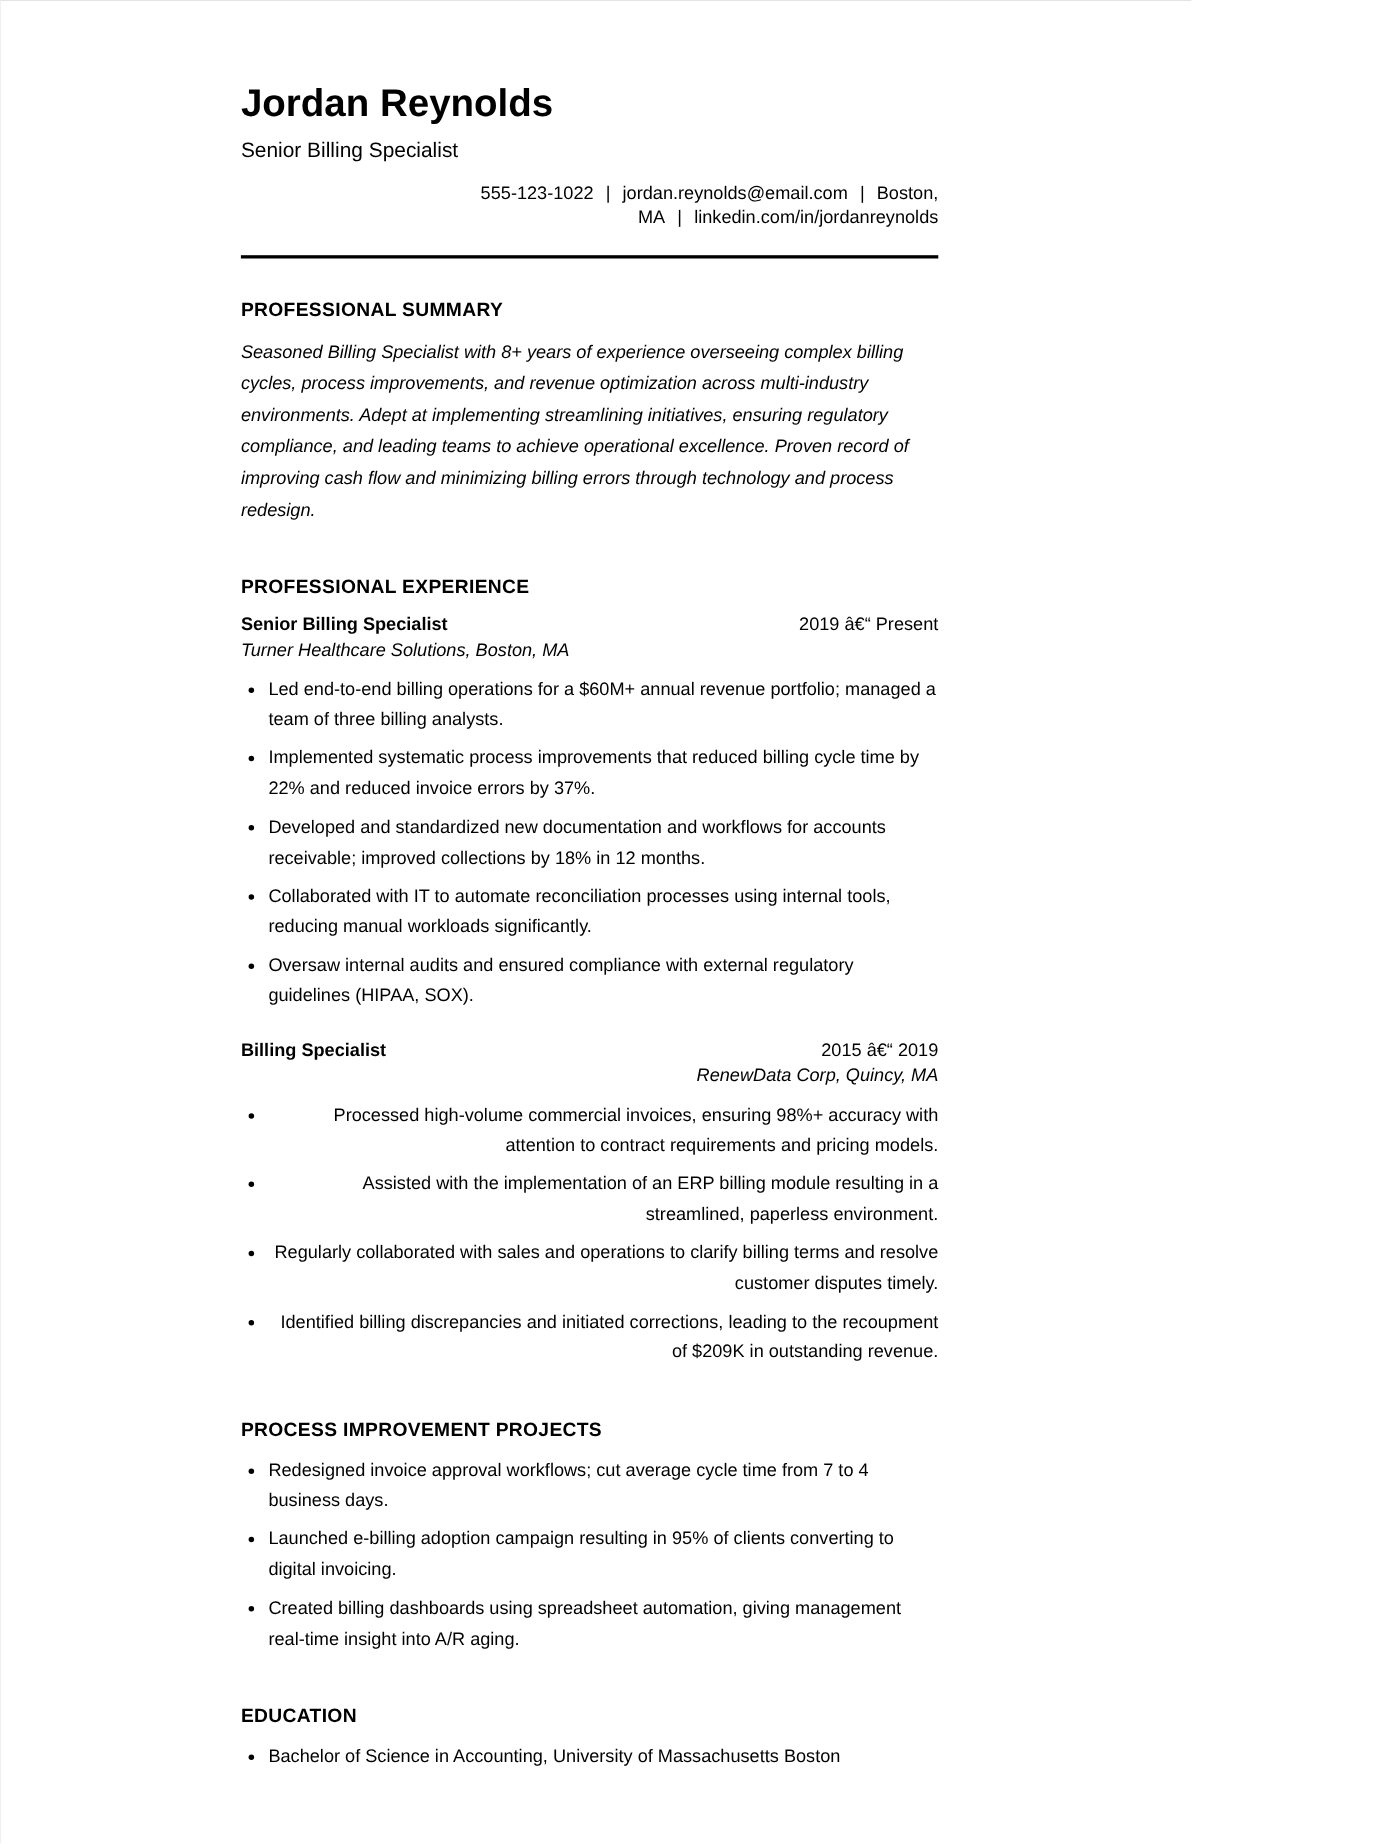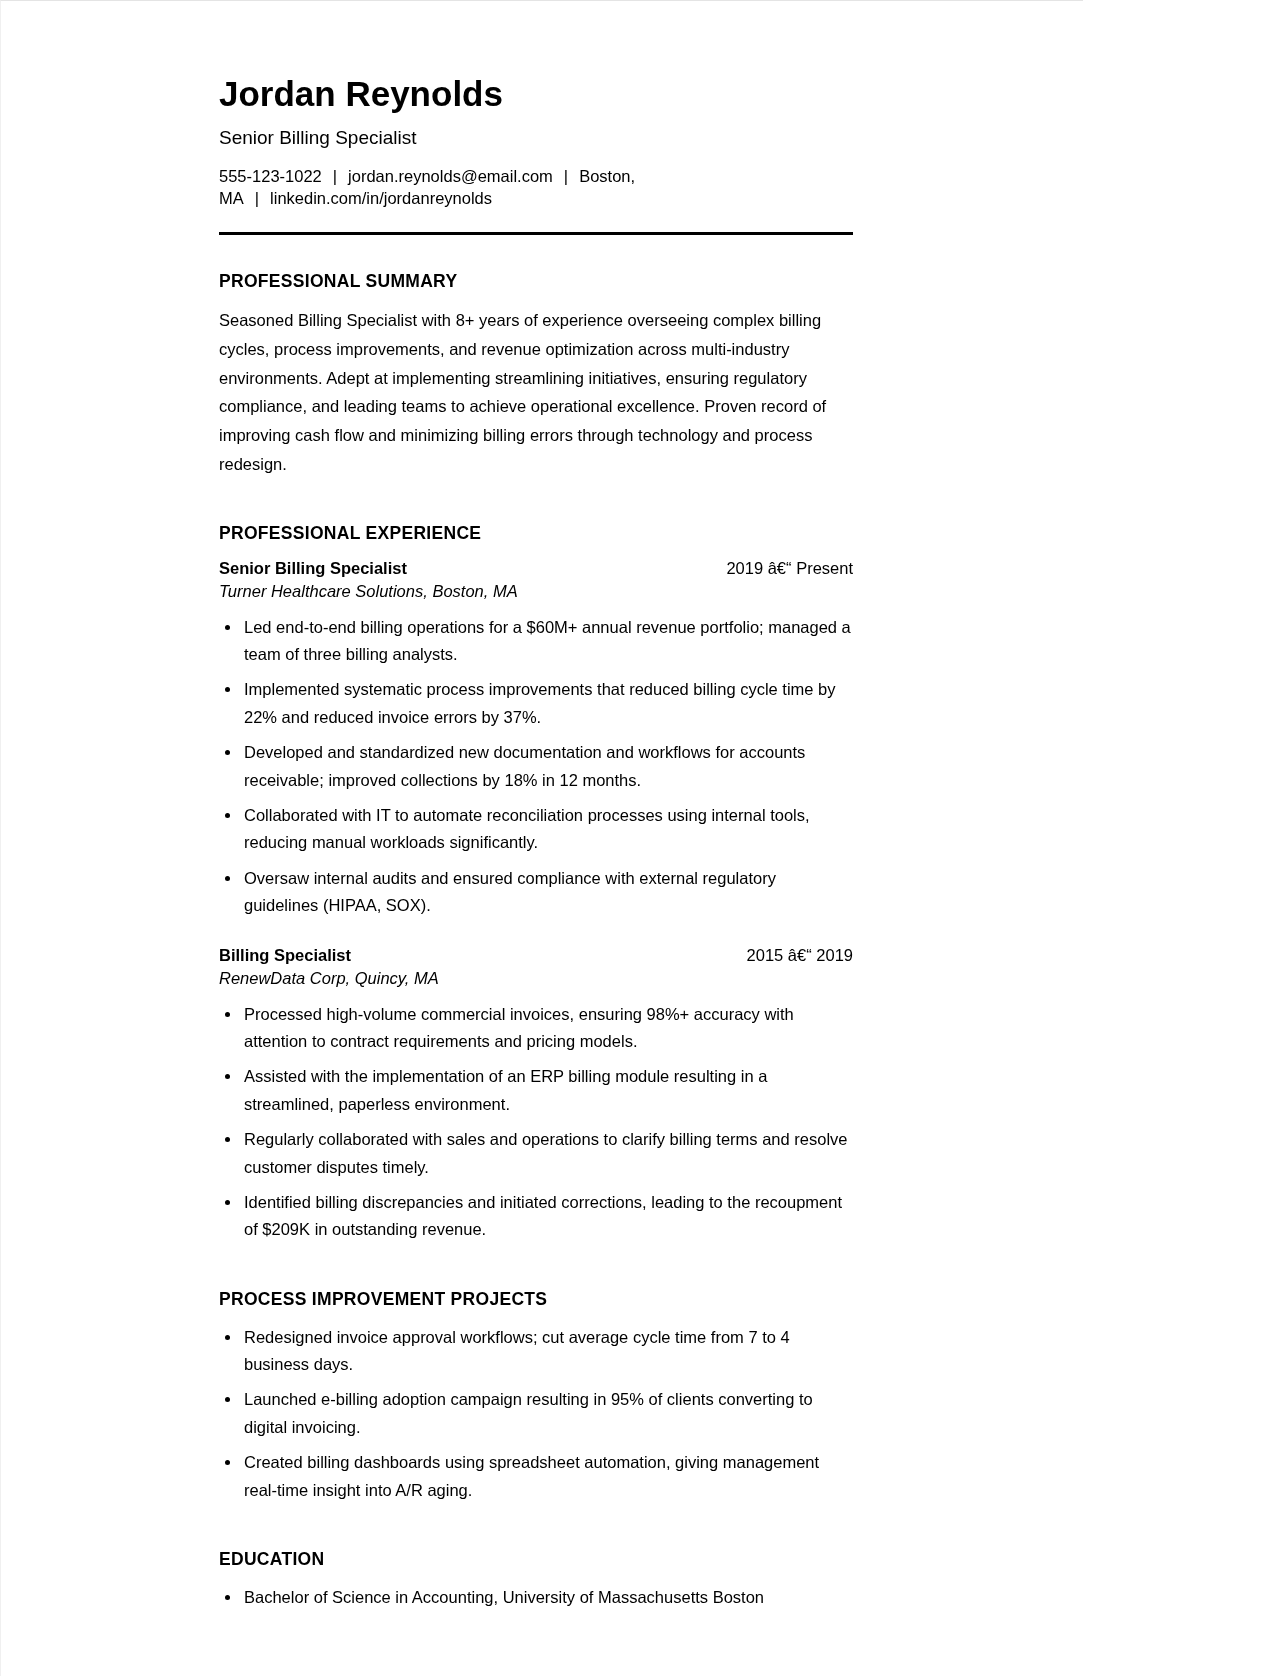--- a/index.html
+++ b/index.html
@@ -26,20 +26,21 @@
   }
   .candidate-title {
     font-size: 19px;
     margin: 0 0 17px 0;
     line-height: 1.2;
   }
   .contact-line {
     font-size: 16.5px;
     margin: 0 0 23px 0;
     line-height: 1.3;
+    text-align: right;
   }
   .contact-sep {
     margin: 0 11px;
   }
   .header-divider {
     border: none;
     border-top: 3px solid #000000;
     margin: 0 0 36px 0;
   }
   .section {
@@ -53,20 +54,21 @@
     font-size: 17.5px;
     font-weight: bold;
     letter-spacing: 0.3px;
     margin: 0 0 14px 0;
     line-height: 1.2;
   }
   .summary-text {
     font-size: 16.5px;
     line-height: 1.74;
     margin: 0;
+    font-style: italic;
   }
   .job-header {
     display: flex;
     justify-content: space-between;
     align-items: baseline;
     font-size: 16.5px;
     line-height: 1.25;
   }
   .job-title {
     font-weight: bold;
@@ -85,20 +87,21 @@
   }
   ul.bullet-list li {
     margin-bottom: 8px;
     padding-left: 2px;
   }
   ul.bullet-list li:last-child {
     margin-bottom: 0;
   }
   .job + .job {
     margin-top: 26px;
+    text-align: right;
   }
 </style>
 </head>
 <body>
 
 <div class="page">
 
   <header>
     <h1 class="candidate-name">Jordan Reynolds</h1>
     <p class="candidate-title">Senior Billing Specialist</p>

